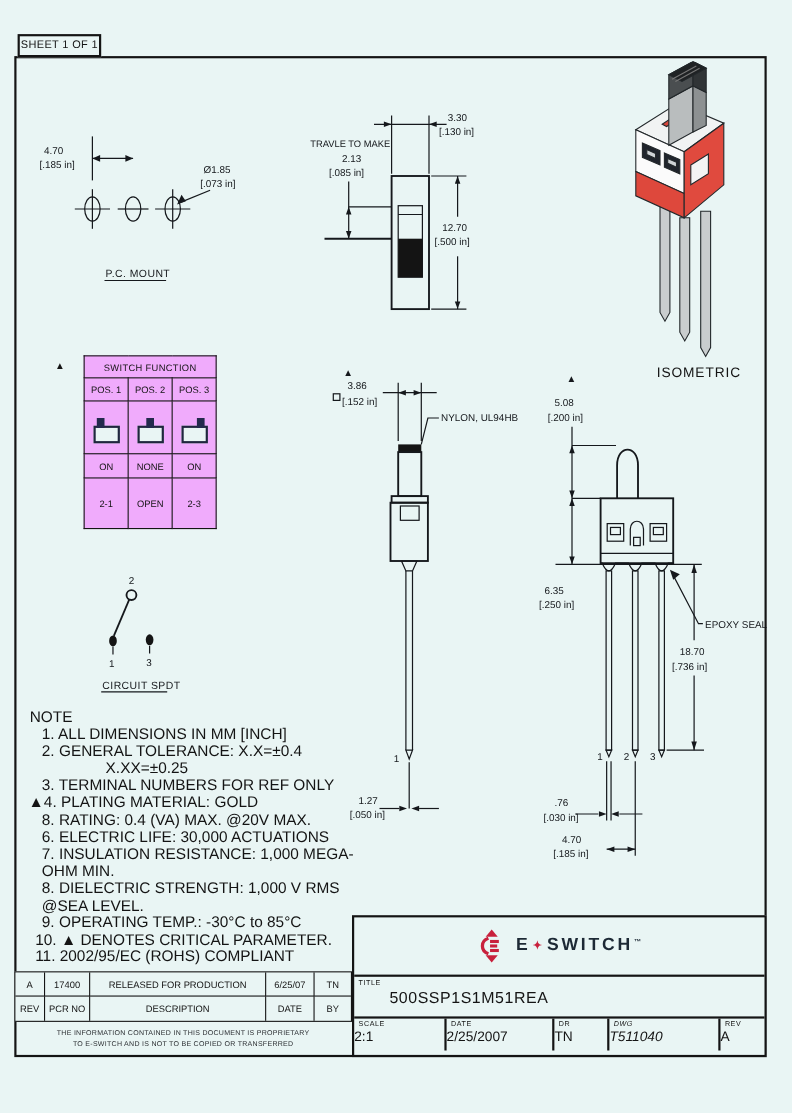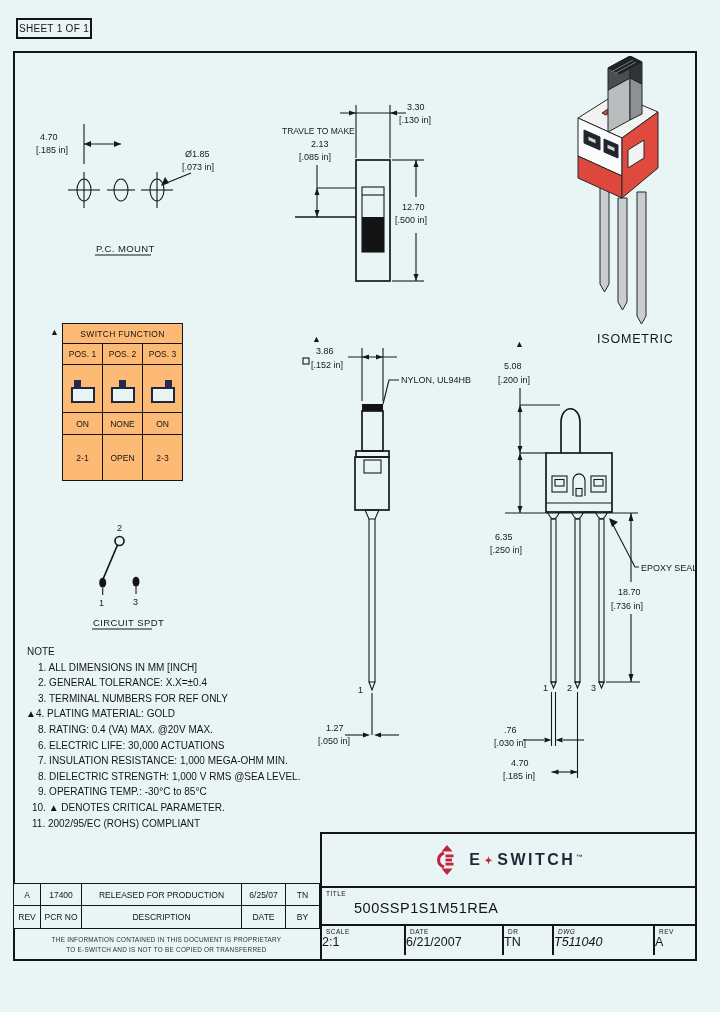--- a/index.html
+++ b/index.html
@@ -1,42 +1,42 @@
 <!DOCTYPE html>
 <html><head>
 <meta charset="utf-8">
 <style>
   html,body{margin:0;padding:0;background:#e9f5f4;}
   *{box-sizing:border-box;}
   #stage{position:relative;width:720px;height:1012px;background:#e9f5f4;overflow:hidden;
          font-family:"Liberation Sans", sans-serif;color:#141414;}
   .abs{position:absolute;}
   .main-border{left:13px;top:51px;width:684px;height:910px;border:2px solid #141414;}
-  .sheet-label{left:16px;top:18px;width:76px;height:21px;border:2px solid #141414;
+  .sheet-label{left:16px;top:31px;width:76px;height:21px;border:2px solid #141414;
                background:#e9f5f4;font-size:10px;display:flex;align-items:center;
                justify-content:center;letter-spacing:.3px;z-index:5;}
   svg text{font-family:"Liberation Sans", sans-serif;font-size:9px;fill:#15181c;}
   svg text.sm{font-size:8.5px;}
   svg text.cap{font-size:9.5px;letter-spacing:.4px;}
   svg .ln{stroke:#15181c;stroke-width:1.1;fill:none;}
   svg .ln2{stroke:#15181c;stroke-width:1.7;fill:none;}
   svg .ar{fill:#15181c;stroke:none;}
   
   .fn-marker{left:50px;top:327px;font-size:9px;}
-  table.fn{position:absolute;left:62px;top:323px;border-collapse:collapse;
-           background:#fdba74;}
+  table.fn{position:absolute;left:76px;top:323px;border-collapse:collapse;
+           background:#f0abfc;}
   table.fn td,table.fn th{border:1.4px solid #141414;font-size:8.5px;font-weight:normal;
            text-align:center;width:40px;padding:0;}
   table.fn th{height:20px;letter-spacing:.3px;}
   .row-pos td{height:21px;} .row-icon td{height:48px;} .row-state td{height:22px;} .row-conn td{height:46px;margin-left:38px;}
   .sw-box{width:24px;height:16px;border:2px solid #20263f;margin:13px auto 0;position:relative;background:#e9f5f4;}
   .sw-knob{position:absolute;top:-9px;width:7px;height:9px;background:#232a4d;}
   .k-left{left:1px;} .k-mid{left:6.5px;} .k-right{right:1px;}
   
-  .notes{left:24px;top:644px;width:300px;font-size:10px;line-height:15.6px;}
+  .notes{left:24px;top:644px;width:300px;font-size:14px;line-height:15.6px;}
   .n-item{padding-left:14px;} .n-item2{padding-left:8px;}
   .n-sub{padding-left:72px;} .n-crit{padding-left:2px;} .n-head{padding-left:3px;}
   
   .iso-cap{left:597px;top:332px;font-size:12.5px;letter-spacing:.8px;}
   
   .tb{left:320px;top:832px;width:377px;height:129px;border:2px solid #141414;background:#e9f5f4;}
   .tb-logo{height:54px;border-bottom:2px solid #141414;display:flex;align-items:center;justify-content:center;gap:9px;}
   .brand-text{font-size:16px;font-weight:bold;color:#1d2935;letter-spacing:2.5px;display:flex;align-items:center;}
   .brand-diamond{color:#c8203c;font-size:10px;margin:0 2px;}
   .brand-tm{font-size:6.5px;vertical-align:top;margin:-8px 0 0 1px;letter-spacing:0;}
@@ -206,20 +206,21 @@
     <text x="24" y="103">1</text>
     <text x="58" y="102">3</text>
     <text class="cap" x="18" y="123">CIRCUIT SPDT</text>
     <line class="ln" x1="17" y1="126" x2="77" y2="126"></line>
   </svg>
 
   <div class="abs notes">
     <div class="n-head">NOTE</div>
     <div class="n-item">1. ALL DIMENSIONS IN MM [INCH]</div>
     <div class="n-item">2. GENERAL TOLERANCE: X.X=±0.4</div>
+    <div class="n-sub">X.XX=±0.25</div>
     <div class="n-item">3. TERMINAL NUMBERS FOR REF ONLY</div>
     <div class="n-crit">▲4. PLATING MATERIAL: GOLD</div>
     <div class="n-item">8. RATING: 0.4 (VA) MAX. @20V MAX.</div>
     <div class="n-item">6. ELECTRIC LIFE: 30,000 ACTUATIONS</div>
     <div class="n-item">7. INSULATION RESISTANCE: 1,000 MEGA-OHM MIN.</div>
     <div class="n-item">8. DIELECTRIC STRENGTH: 1,000 V RMS @SEA LEVEL.</div>
     <div class="n-item">9. OPERATING TEMP.: -30°C to 85°C</div>
     <div class="n-item2">10. ▲ DENOTES CRITICAL PARAMETER.</div>
     <div class="n-item2">11. 2002/95/EC (ROHS) COMPLIANT</div>
   </div>
@@ -335,21 +336,21 @@
       <div class="tb-lbl">TITLE</div>
       <div class="tb-title-val">500SSP1S1M51REA</div>
     </div>
     <div class="tb-info">
       <div class="tb-cell c-scale">
         <div class="tb-lbl">SCALE</div>
         <div class="tb-val">2:1</div>
       </div>
       <div class="tb-cell c-date">
         <div class="tb-lbl">DATE</div>
-        <div class="tb-val">6/21/2007</div>
+        <div class="tb-val">2/25/2007</div>
       </div>
       <div class="tb-cell c-dr">
         <div class="tb-lbl">DR</div>
         <div class="tb-val">TN</div>
       </div>
       <div class="tb-cell c-dwg">
         <div class="tb-lbl">DWG</div>
         <div class="tb-val">T511040</div>
       </div>
       <div class="tb-cell c-rev">

